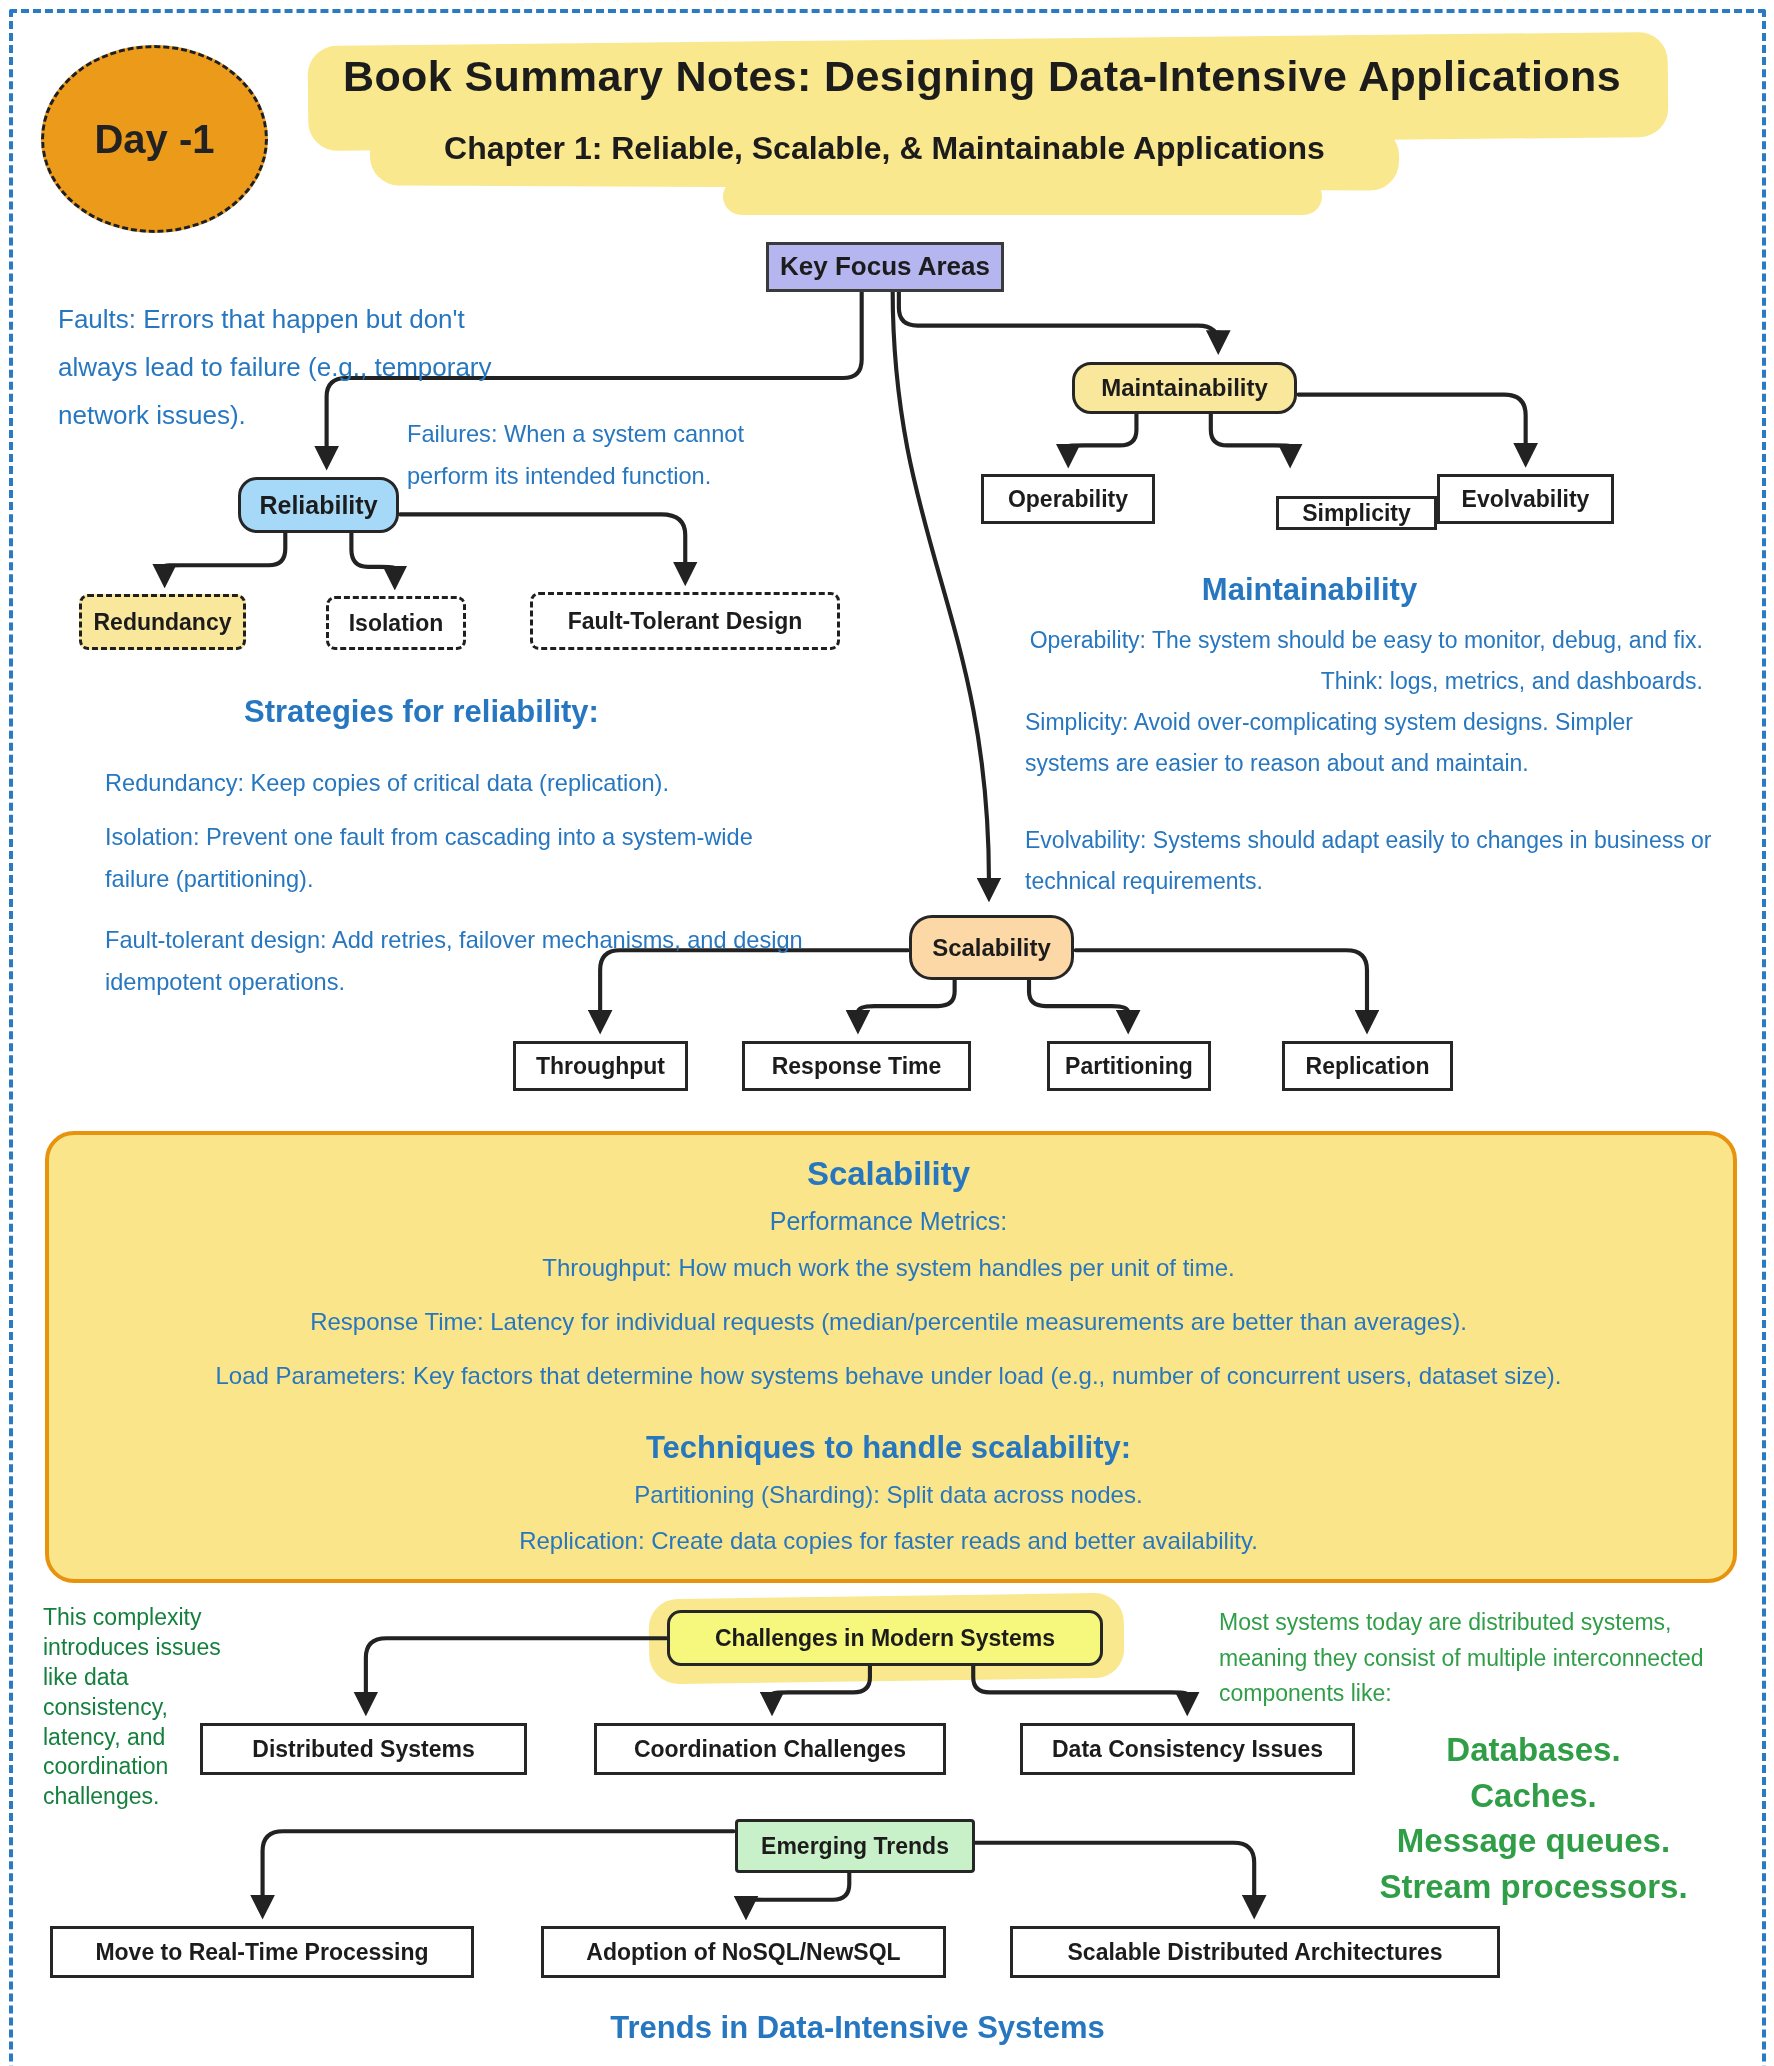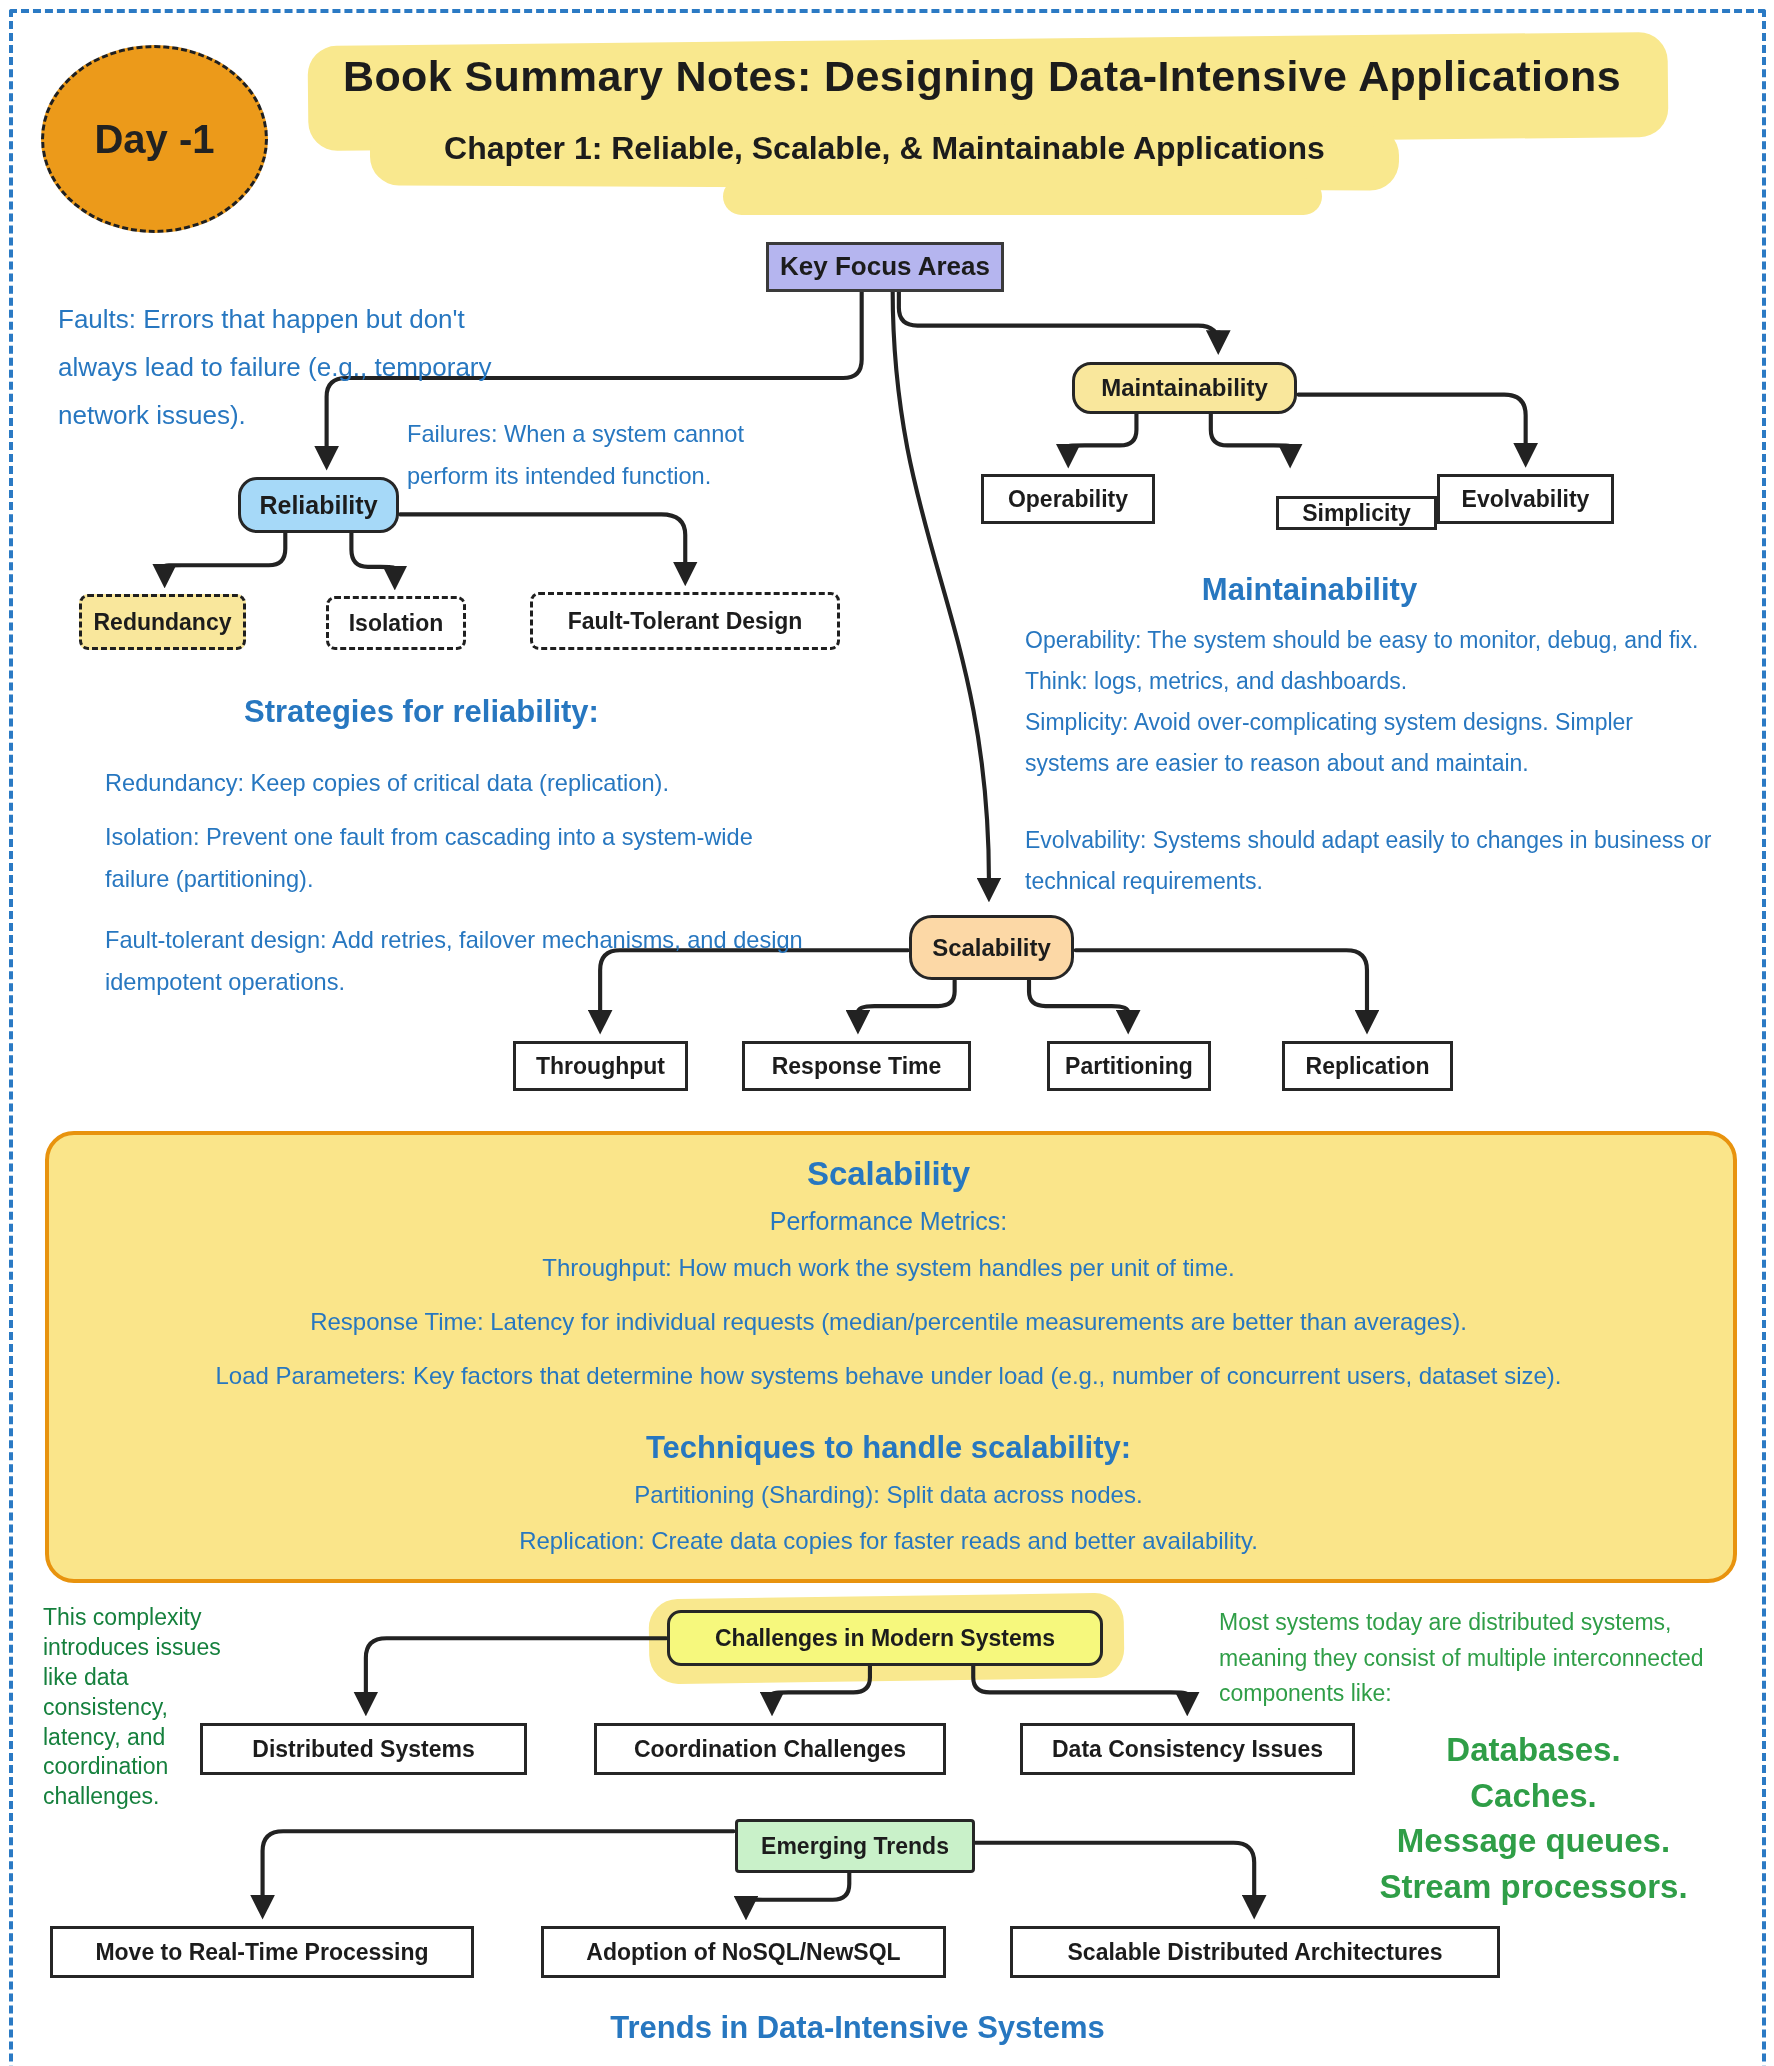--- a/index.html
+++ b/index.html
@@ -144,21 +144,21 @@
 
   <div class="abs blue" style="left:58px;top:295px;width:475px;font-size:26px;line-height:1.85;">Faults: Errors that happen but don't always lead to failure (e.g., temporary network issues).</div>
   <div class="abs blue" style="left:407px;top:413px;width:405px;font-size:23.6px;line-height:1.8;">Failures: When a system cannot perform its intended function.</div>
 
   <div class="abs blue" style="left:153px;top:694px;width:537px;text-align:center;font-size:31px;font-weight:bold;">Strategies for reliability:</div>
   <div class="abs blue" style="left:105px;top:762px;width:723px;font-size:23.6px;line-height:1.8;">Redundancy: Keep copies of critical data (replication).</div>
   <div class="abs blue" style="left:105px;top:816px;width:678px;font-size:23.6px;line-height:1.8;">Isolation: Prevent one fault from cascading into a system-wide failure (partitioning).</div>
   <div class="abs blue" style="left:105px;top:919px;width:715px;font-size:23.6px;line-height:1.8;">Fault-tolerant design: Add retries, failover mechanisms, and design idempotent operations.</div>
 
   <div class="abs blue" style="left:1165px;top:572px;width:289px;text-align:center;font-size:31px;font-weight:bold;">Maintainability</div>
-  <div class="abs blue" style="left:1025px;top:620px;width:678px;font-size:23px;line-height:1.8;">Operability: The system should be easy to monitor, debug, and fix. Think: logs, metrics, and dashboards.</div>
+  <div class="abs blue" style="left:1025px;top:620px;width:678px;font-size:23px;line-height:1.8;text-align:right;">Operability: The system should be easy to monitor, debug, and fix. Think: logs, metrics, and dashboards.</div>
   <div class="abs blue" style="left:1025px;top:702px;width:645px;font-size:23px;line-height:1.8;">Simplicity: Avoid over-complicating system designs. Simpler systems are easier to reason about and maintain.</div>
   <div class="abs blue" style="left:1025px;top:820px;width:694px;font-size:23px;line-height:1.8;">Evolvability: Systems should adapt easily to changes in business or technical requirements.</div>
 
   <div class="bigpanel"></div>
   <div class="paneltext blue" style="top:1155px;font-size:33px;font-weight:bold;">Scalability</div>
   <div class="paneltext blue" style="top:1254px;font-size:24px;">Throughput: How much work the system handles per unit of time.</div>
   <div class="paneltext blue" style="top:1207px;font-size:25px;">Performance Metrics:</div>
   <div class="paneltext blue" style="top:1308px;font-size:24px;">Response Time: Latency for individual requests (median/percentile measurements are better than averages).</div>
   <div class="paneltext blue" style="top:1362px;font-size:24px;">Load Parameters: Key factors that determine how systems behave under load (e.g., number of concurrent users, dataset size).</div>
   <div class="paneltext blue" style="top:1430px;font-size:31px;font-weight:bold;">Techniques to handle scalability:</div>

